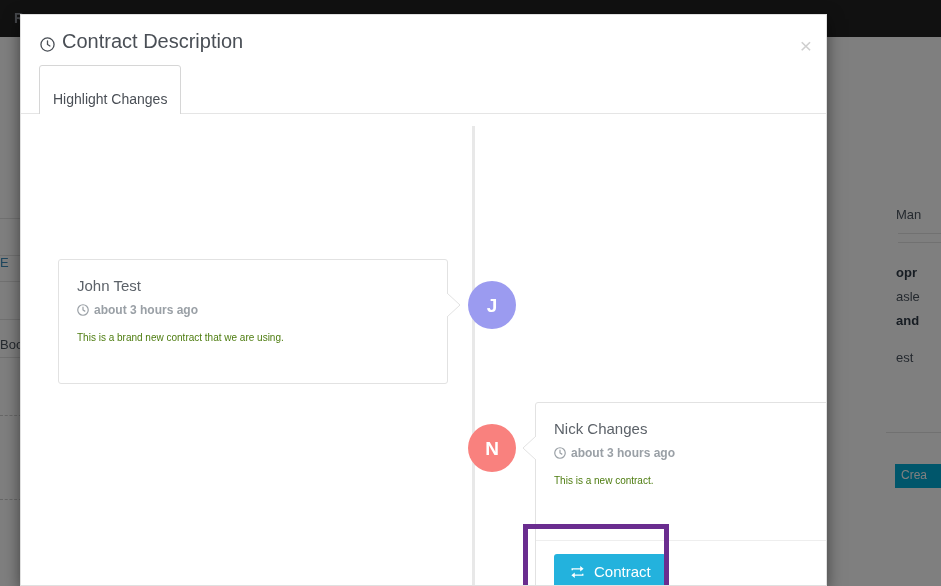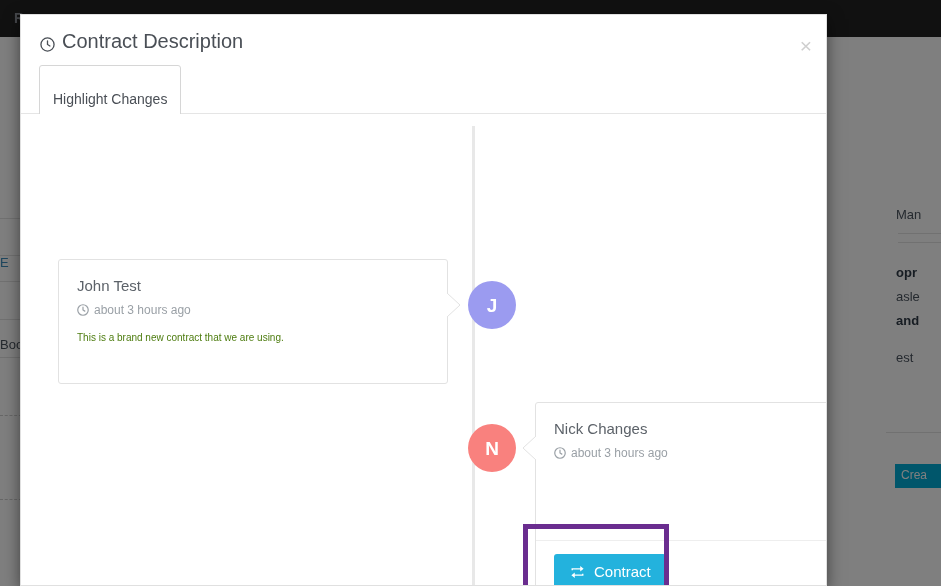--- a/index.html
+++ b/index.html
@@ -125,21 +125,21 @@
     background: #ffffff;
     border: 1px solid #e2e2e2;
     border-radius: 3px;
   }
   .tl-card-inner { padding: 17px 18px 0 18px; }
   .tl-name {
     font-size: 15px; color: #5c6269; margin: 0 0 9px 0; font-weight: normal;
   }
   .tl-time {
     font-size: 12px; color: #9aa0a6; margin: 0 0 14px 0;
-    display: flex; align-items: center; gap: 5px;
+    display: flex; align-items: center; gap: 5px; font-weight: bold;
   }
   .tl-time .clock-icon { width: 12px; height: 12px; }
   .tl-text {
     font-size: 10px; color: #4d7c0f; margin: 0; line-height: 1.45;
   }
   .tl-footer {
     position: absolute; left: 0; right: 0; bottom: 0;
     border-top: 1px solid #eeeeee;
     padding: 13px 18px 14px 18px;
   }
@@ -251,20 +251,21 @@
             <div class="tl-card" style="left: 514px; top: 288px; width: 390px; height: 202px;">
               <div class="tl-card-inner">
                 <p class="tl-name">Nick Changes</p>
                 <p class="tl-time">
                   <span class="clock-icon"><svg viewBox="0 0 16 16" width="12" height="12" aria-hidden="true">
                       <circle cx="8" cy="8" r="7" fill="none" stroke="#9aa0a6" stroke-width="1.6"></circle>
                       <path d="M8 4.2V8l2.4 1.5" fill="none" stroke="#9aa0a6" stroke-width="1.6" stroke-linecap="round"></path>
                     </svg></span>
                   <span>about 3 hours ago</span>
                 </p>
+                <p class="tl-text">This is a new contract.</p>
               </div>
               <div class="tl-footer"><button class="restore-btn" style="background: rgb(35, 178, 221);">
                   <span class="retweet-icon"><svg viewBox="0 0 20 16" width="17" height="14" aria-hidden="true">
                       <path d="M3 6V3.6h10.2V1l4 3.2-4 3.2V5.2H4.6V6z" fill="#ffffff"></path>
                       <path d="M17 10v2.4H6.8V15l-4-3.2 4-3.2v2.2H15.4V10z" fill="#ffffff"></path>
                     </svg></span>
                   <span>Contract</span>
                 </button></div>
             </div>
             <div class="tl-arrow" style="left: 501px; top: 322px;"><svg viewBox="0 0 14 24" width="14" height="24">

